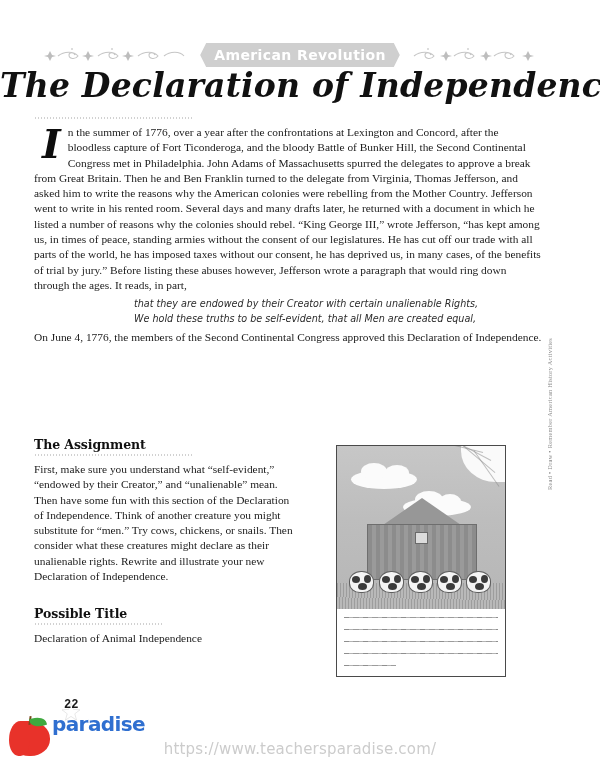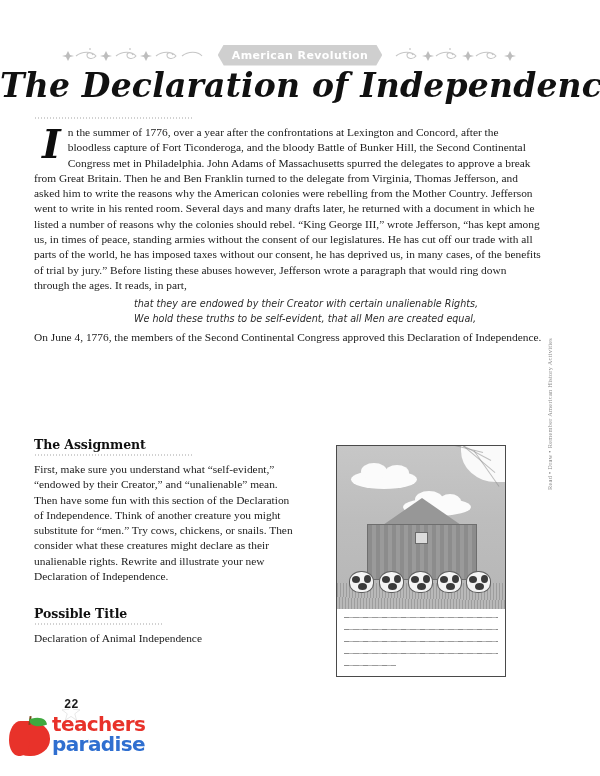--- a/index.html
+++ b/index.html
@@ -26,21 +26,21 @@
     gap:0px;
   }
   .orn-side { display:flex; align-items:center; gap:2px; color:#b9b9b9; }
   .orn-side svg { display:block; }
   .banner-tag {
     position:relative;
     background:#cfcfcf;
     color:#ffffff;
     font-family:"DejaVu Sans", sans-serif;
     font-weight:bold;
-    font-size:11px;
+    font-size:14px;
     letter-spacing:.4px;
     padding:4px 14px 4px 14px;
     margin:0 8px;
     white-space:nowrap;
     clip-path: polygon(6px 0, calc(100% - 6px) 0, 100% 50%, calc(100% - 6px) 100%, 6px 100%, 0 50%);
   }
 
   
   .main-title {
     position:absolute; top:66px; left:0; width:600px;
@@ -348,20 +348,20 @@
       <div class="apple">
         <div class="apple-body"></div>
         <div class="apple-stem"></div>
         <div class="apple-leaf"></div>
       </div>
       <svg class="star-burst" viewBox="0 0 26 20">
         <path d="M13 1 l2.4 6.4 6.6 .4 -5.2 4 1.8 6.4 -5.6-3.8 -5.6 3.8 1.8-6.4 -5.2-4 6.6-.4z" fill="#ffffff" stroke="#d8d8d8" stroke-width=".6"></path>
       </svg>
       <div class="logo-pagenum">22</div>
       <div class="logo-txt">
-        <div class="logo-teachers">teachers</div>
         <div class="logo-paradise">paradise</div>
       </div>
     </div>
 
+    <div class="watermark">https://www.teachersparadise.com/</div>
   </div>
 
 </div>
 
 </body></html>

